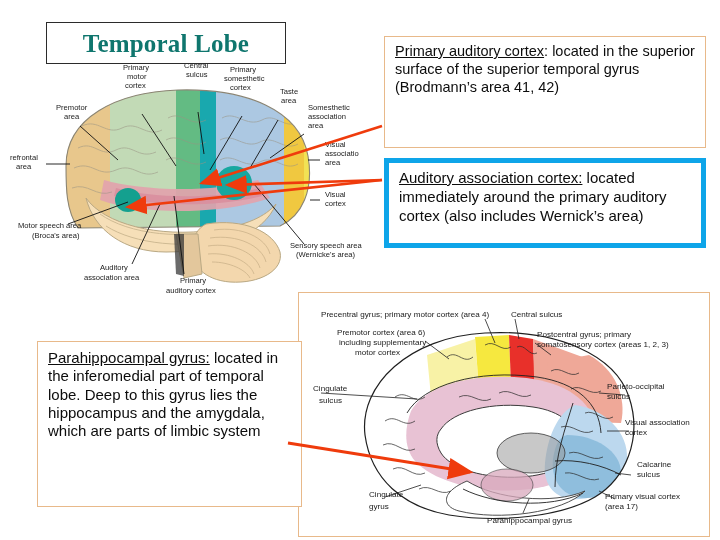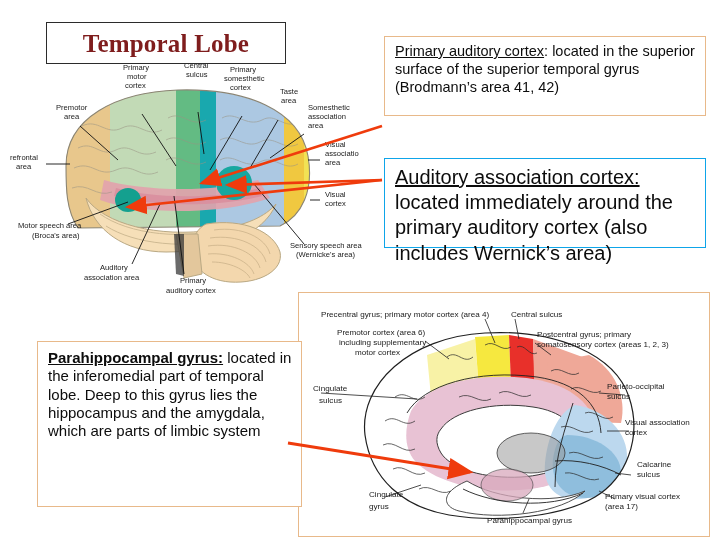--- a/index.html
+++ b/index.html
@@ -31,68 +31,68 @@
     background: #ffffff;
     display: flex;
     align-items: center;
     justify-content: center;
     z-index: 30;
   }
   #title-box .title-text {
     font-family: "Liberation Serif", serif;
     font-weight: bold;
     font-size: 25px;
-    color: #7f1d1d;
+    color: #0f766e;
     letter-spacing: 0.2px;
     line-height: 1;
   }
 
   
   .callout {
     position: absolute;
     background: #ffffff;
     box-sizing: border-box;
     z-index: 28;
     color: #0c0c0c;
   }
   #callout-primary-auditory {
     left: 384px;
     top: 36px;
     width: 322px;
-    height: 80px;
+    height: 112px;
     border: 1px solid #e8b98a;
     padding: 6px 8px 4px 10px;
     font-size: 14.5px;
     line-height: 1.23;
   }
   #callout-auditory-assoc {
     left: 384px;
     top: 158px;
     width: 322px;
     height: 90px;
-    border: 1px solid #0ea5e9;
+    border: 5px solid #0ea5e9;
     padding: 6px 8px 4px 10px;
-    font-size: 20px;
+    font-size: 15px;
     line-height: 1.26;
   }
   #callout-parahippocampal {
     left: 37px;
     top: 341px;
     width: 265px;
     height: 166px;
     border: 1px solid #e8b98a;
     padding: 7px 8px 4px 10px;
     font-size: 15px;
     line-height: 1.22;
   }
   .callout .lead {
     text-decoration: underline;
   }
   .callout .lead-bold {
-    font-weight: bold;
+    font-weight: normal;
     text-decoration: underline;
   }
 
   
   #medial-figure {
     position: absolute;
     left: 298px;
     top: 292px;
     width: 410px;
     height: 243px;

